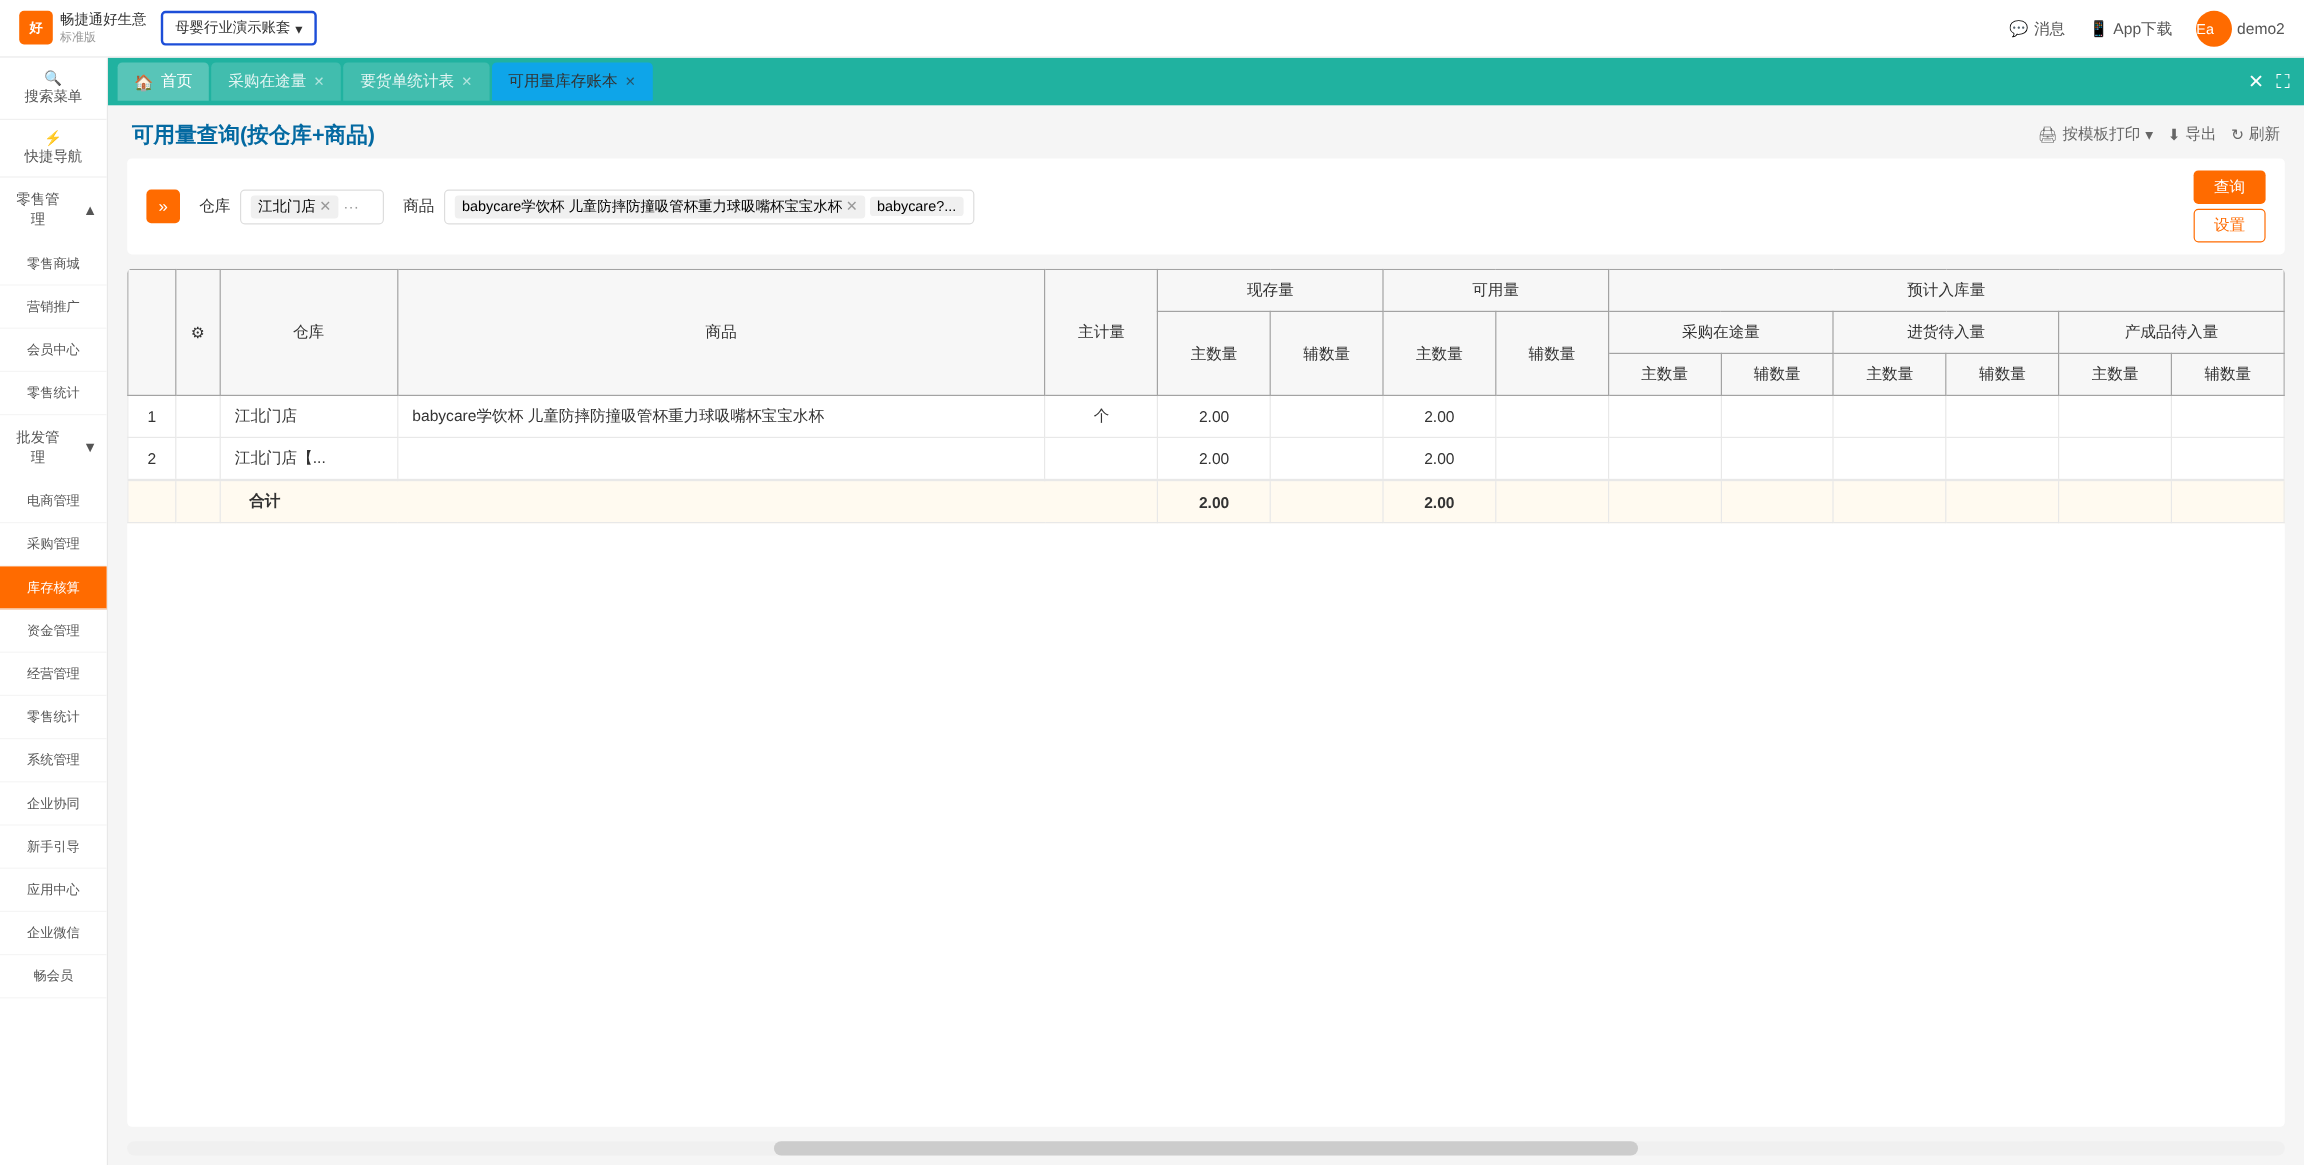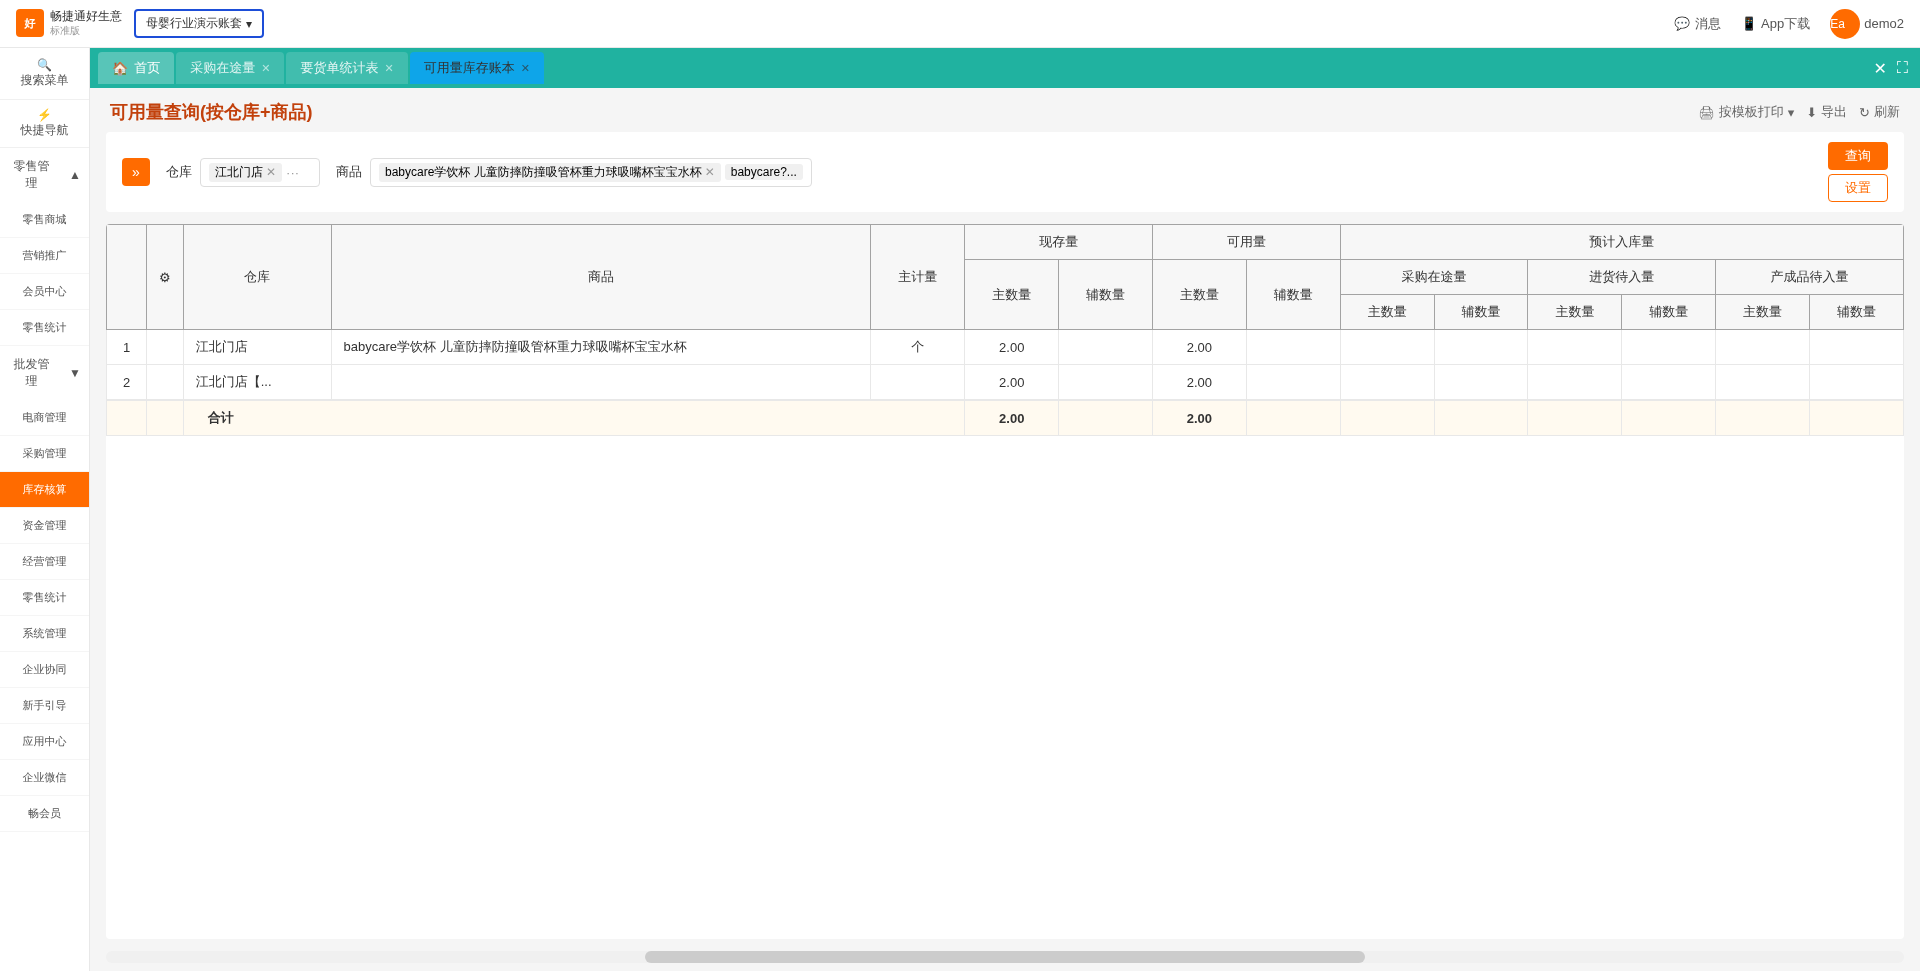--- a/index.html
+++ b/index.html
@@ -216,21 +216,21 @@
     .page-header {
       background: #f5f5f5;
       padding: 12px 20px 8px;
       display: flex;
       align-items: center;
       justify-content: space-between;
     }
     .page-title {
       font-size: 18px;
       font-weight: bold;
-      color: #c2410c;
+      color: #0369a1;
     }
     .page-actions {
       display: flex;
       align-items: center;
       gap: 12px;
     }
     .action-btn {
       display: flex;
       align-items: center;
       gap: 4px;

